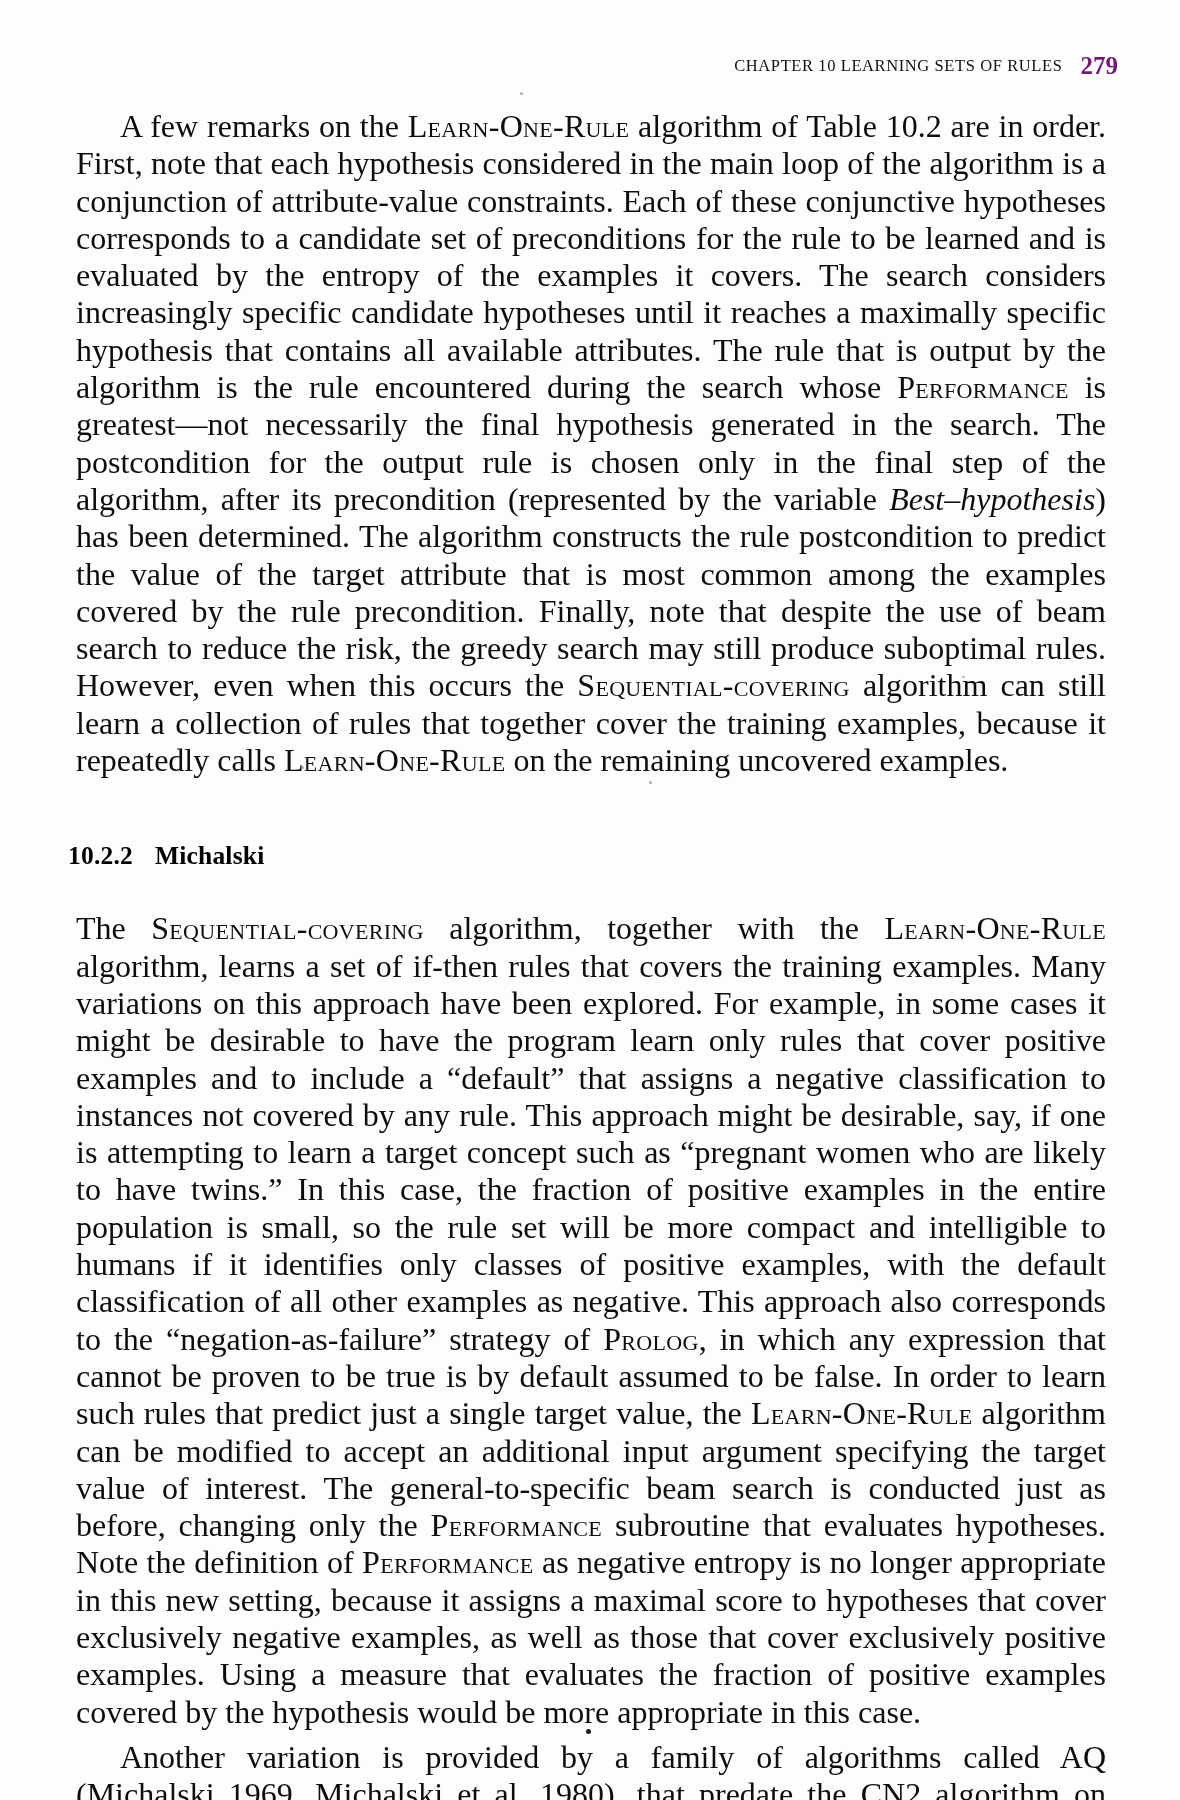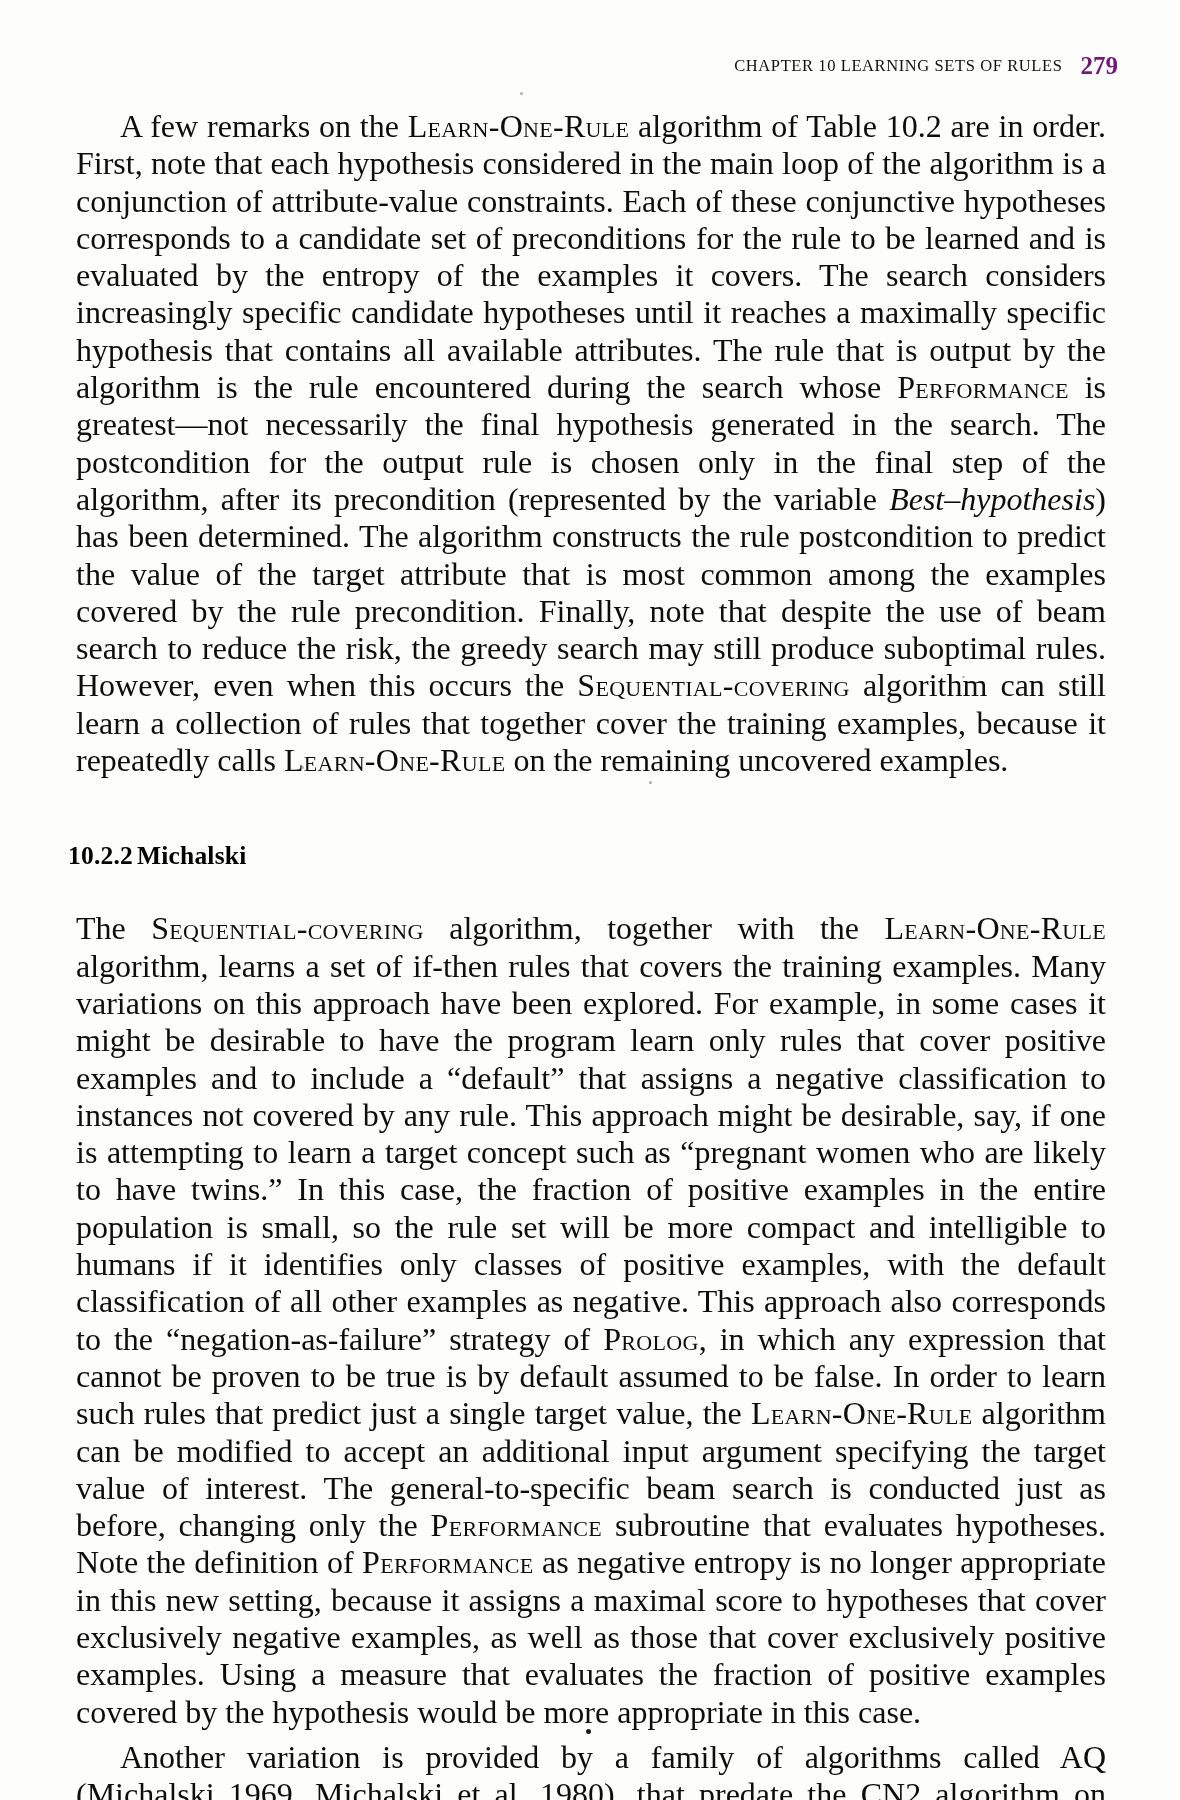--- a/index.html
+++ b/index.html
@@ -65,21 +65,21 @@
   .it { font-style: italic; }
 
   h2.section {
     margin: 0;
     font-size: 25.5px;
     font-weight: 700;
     letter-spacing: 0.2px;
     color: #000;
     font-family: "Liberation Serif", "DejaVu Serif", serif;
   }
-  h2.section .num { margin-right: 4px; }
+  h2.section .num { margin-right: 22px; }
 
   .gap-after-p1 { height: 54px; }
   .gap-after-h2 { height: 31px; }
 
   
   .speck {
     position: absolute;
     background: #6e6e6e;
     border-radius: 50%;
     opacity: 0.55;

